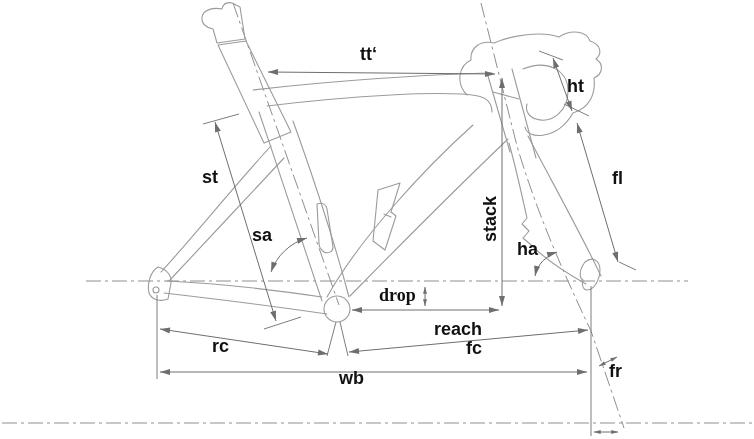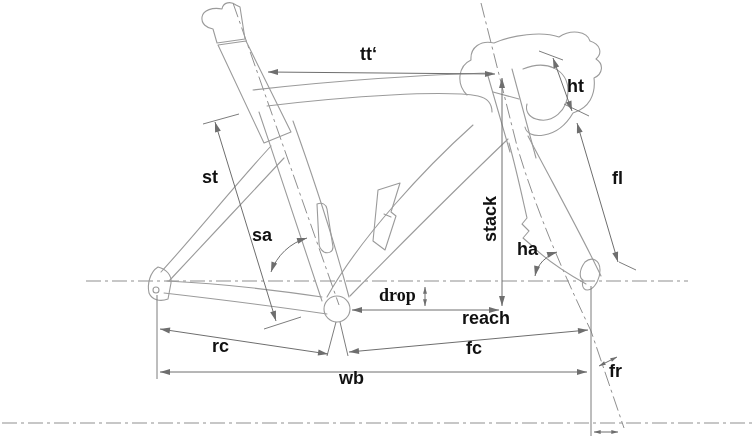--- a/index.html
+++ b/index.html
@@ -106,21 +106,21 @@
       <path class="dim" d="M599,366 L617,357" marker-start="url(#arrS)" marker-end="url(#arrS)"></path>
       <path class="dim" d="M594,432 L618,432" marker-start="url(#arrS)" marker-end="url(#arrS)"></path>
     </g>
   </svg>
 
   <div class="lbl" style="left:360px;top:45px;">tt‘</div>
   <div class="lbl" style="left:202px;top:168px;">st</div>
   <div class="lbl" style="left:252px;top:226px;">sa</div>
   <div class="lbl lbl-stack" style="left:481px;top:242px;">stack</div>
   <div class="lbl" style="left:379px;top:286px;font-family:Liberation Serif, serif;">drop</div>
-  <div class="lbl" style="left:434px;top:309px;margin-left:28px;">reach</div>
+  <div class="lbl" style="left:434px;top:320px;">reach</div>
   <div class="lbl" style="left:212px;top:337px;text-align:right;">rc</div>
   <div class="lbl" style="left:466px;top:339px;text-align:center;">fc</div>
   <div class="lbl" style="left:339px;top:369px;">wb</div>
   <div class="lbl" style="left:567px;top:77px;">ht</div>
   <div class="lbl" style="left:598px;top:169px;margin-left:14px;">fl</div>
   <div class="lbl" style="left:517px;top:240px;">ha</div>
   <div class="lbl" style="left:609px;top:362px;">fr</div>
 
 </div>
 

